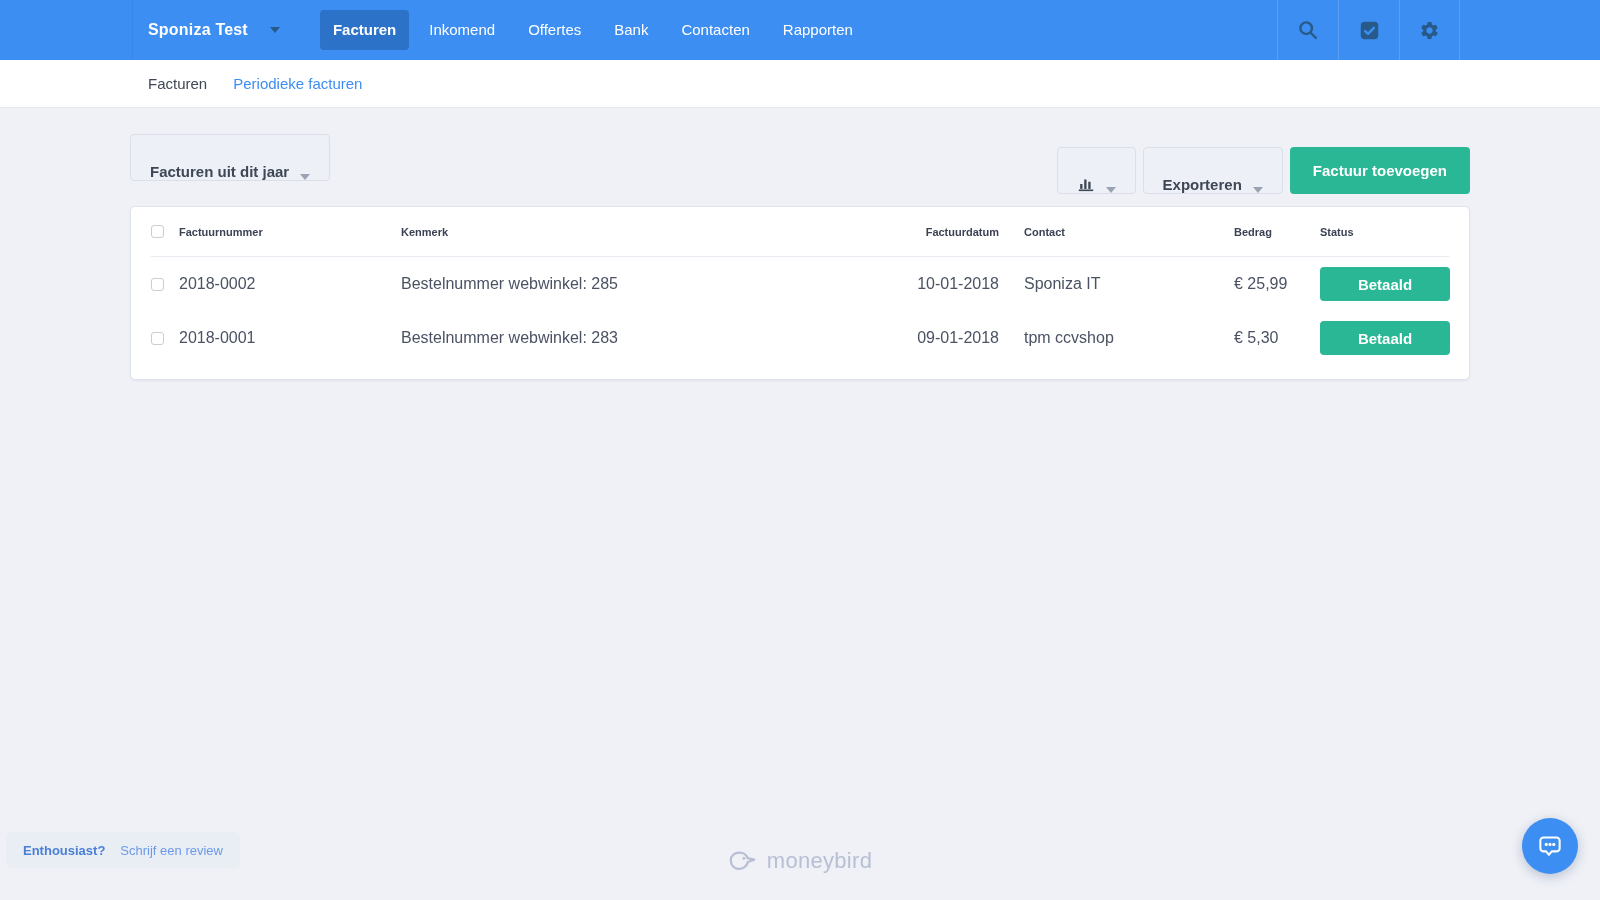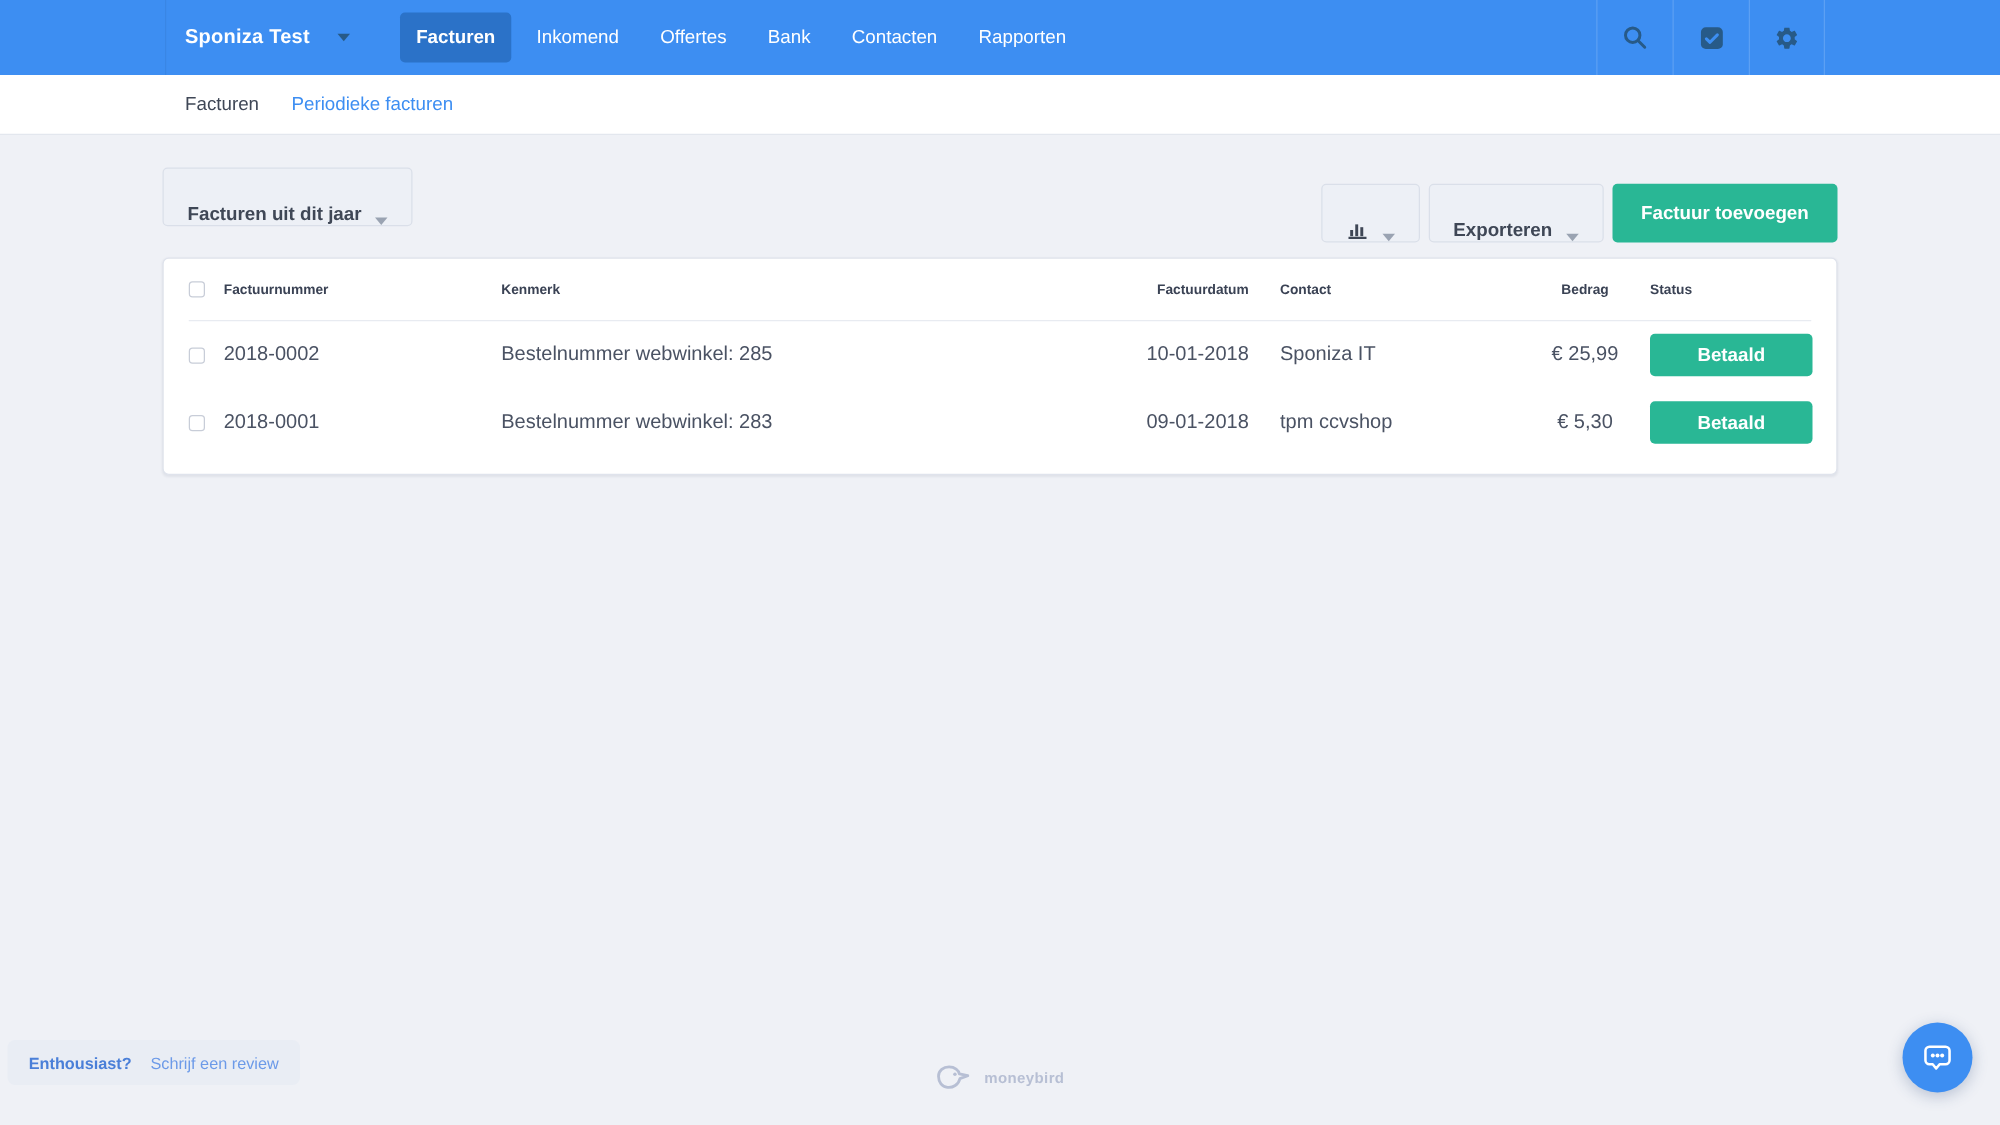--- a/index.html
+++ b/index.html
@@ -44,29 +44,29 @@
   .card{margin-top:12px;background:#fff;border:1px solid #dfe3ec;border-radius:5px;box-shadow:0 1px 2px rgba(31,45,77,.07);padding:0 20px 14px 20px;}
   .trow{display:flex;align-items:center;}
   .thead{height:50px;border-bottom:1px solid #e8ebf1;font-size:11px;font-weight:bold;color:#3a4254;}
   .tbody-row{height:54px;font-size:16px;color:var(--text-cell);}
   .col-check{width:28px;display:flex;align-items:center;}
   .checkbox{width:13px;height:13px;border:1px solid #c8cdd8;border-radius:3px;background:#fff;cursor:pointer;}
   .col-number{width:222px;}
   .col-kenmerk{flex:1;}
   .col-date{width:110px;text-align:right;white-space:nowrap;}
   .col-contact{width:235px;padding-left:25px;}
-  .col-amount{width:68px;text-align:center;white-space:nowrap;}
+  .col-amount{width:68px;text-align:left;white-space:nowrap;}
   .col-status{width:147px;padding-left:18px;}
   .badge{width:130px;height:34px;border-radius:4px;background:var(--green);color:#fff;font-size:15px;font-weight:bold;display:flex;align-items:center;justify-content:center;cursor:pointer;}
   
   .review-box{position:absolute;left:6px;bottom:32px;background:#e9edf4;border-radius:6px;height:36px;display:flex;align-items:center;padding:0 17px;font-size:13px;gap:15px;white-space:nowrap;}
   .review-bold{color:#4a7fd8;font-weight:bold;cursor:pointer;}
   .review-link{color:#6c9ae8;cursor:pointer;}
   .mb-logo{position:absolute;left:0;right:0;bottom:26px;display:flex;align-items:center;justify-content:center;gap:9px;color:#b7bfd4;}
-  .mb-word{font-size:12px;font-weight:bold;letter-spacing:.3px;text-align:center;}
+  .mb-word{font-size:22px;font-weight:normal;letter-spacing:.3px;text-align:center;}
   .chat-fab{position:absolute;right:22px;bottom:26px;width:56px;height:56px;border-radius:50%;background:var(--topbar);display:flex;align-items:center;justify-content:center;box-shadow:0 3px 12px rgba(40,70,120,.28);cursor:pointer;}
 </style>
 </head>
 <body>
 
 <div class="topbar">
   <div class="topbar-left"></div>
   <div class="brand">
     <span class="brand-name">Sponiza Test</span>
     <span class="caret"></span>

